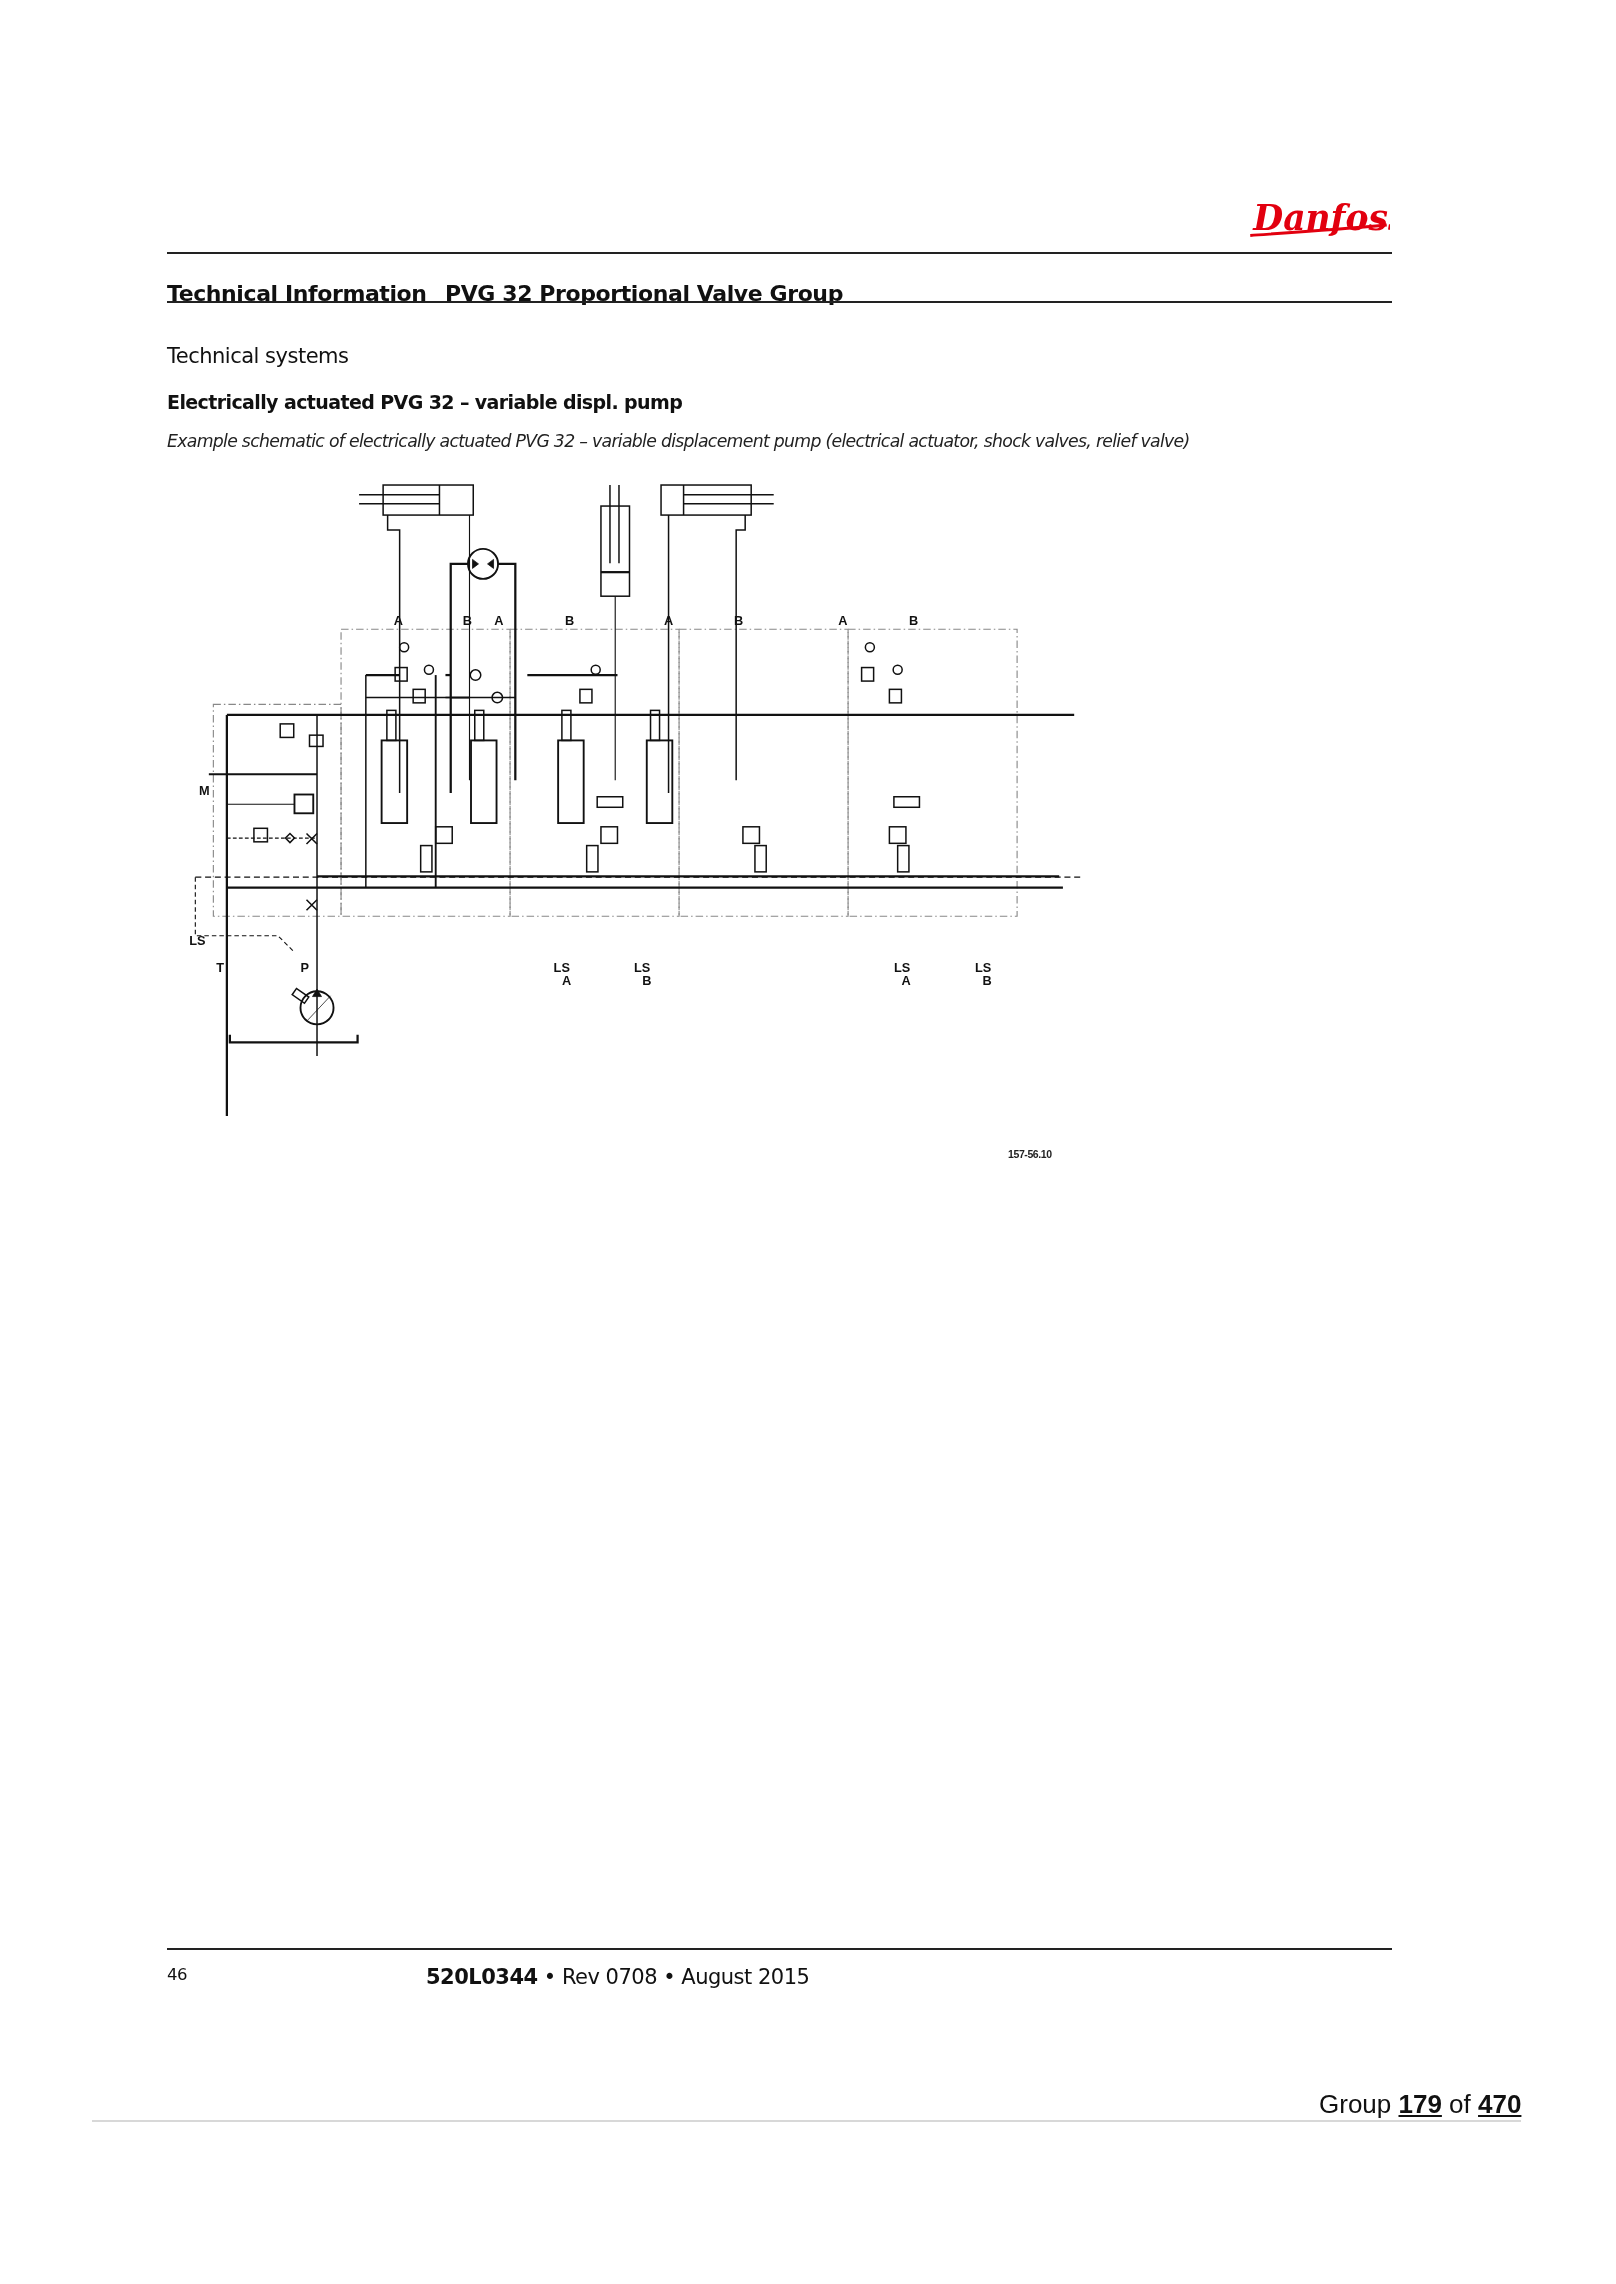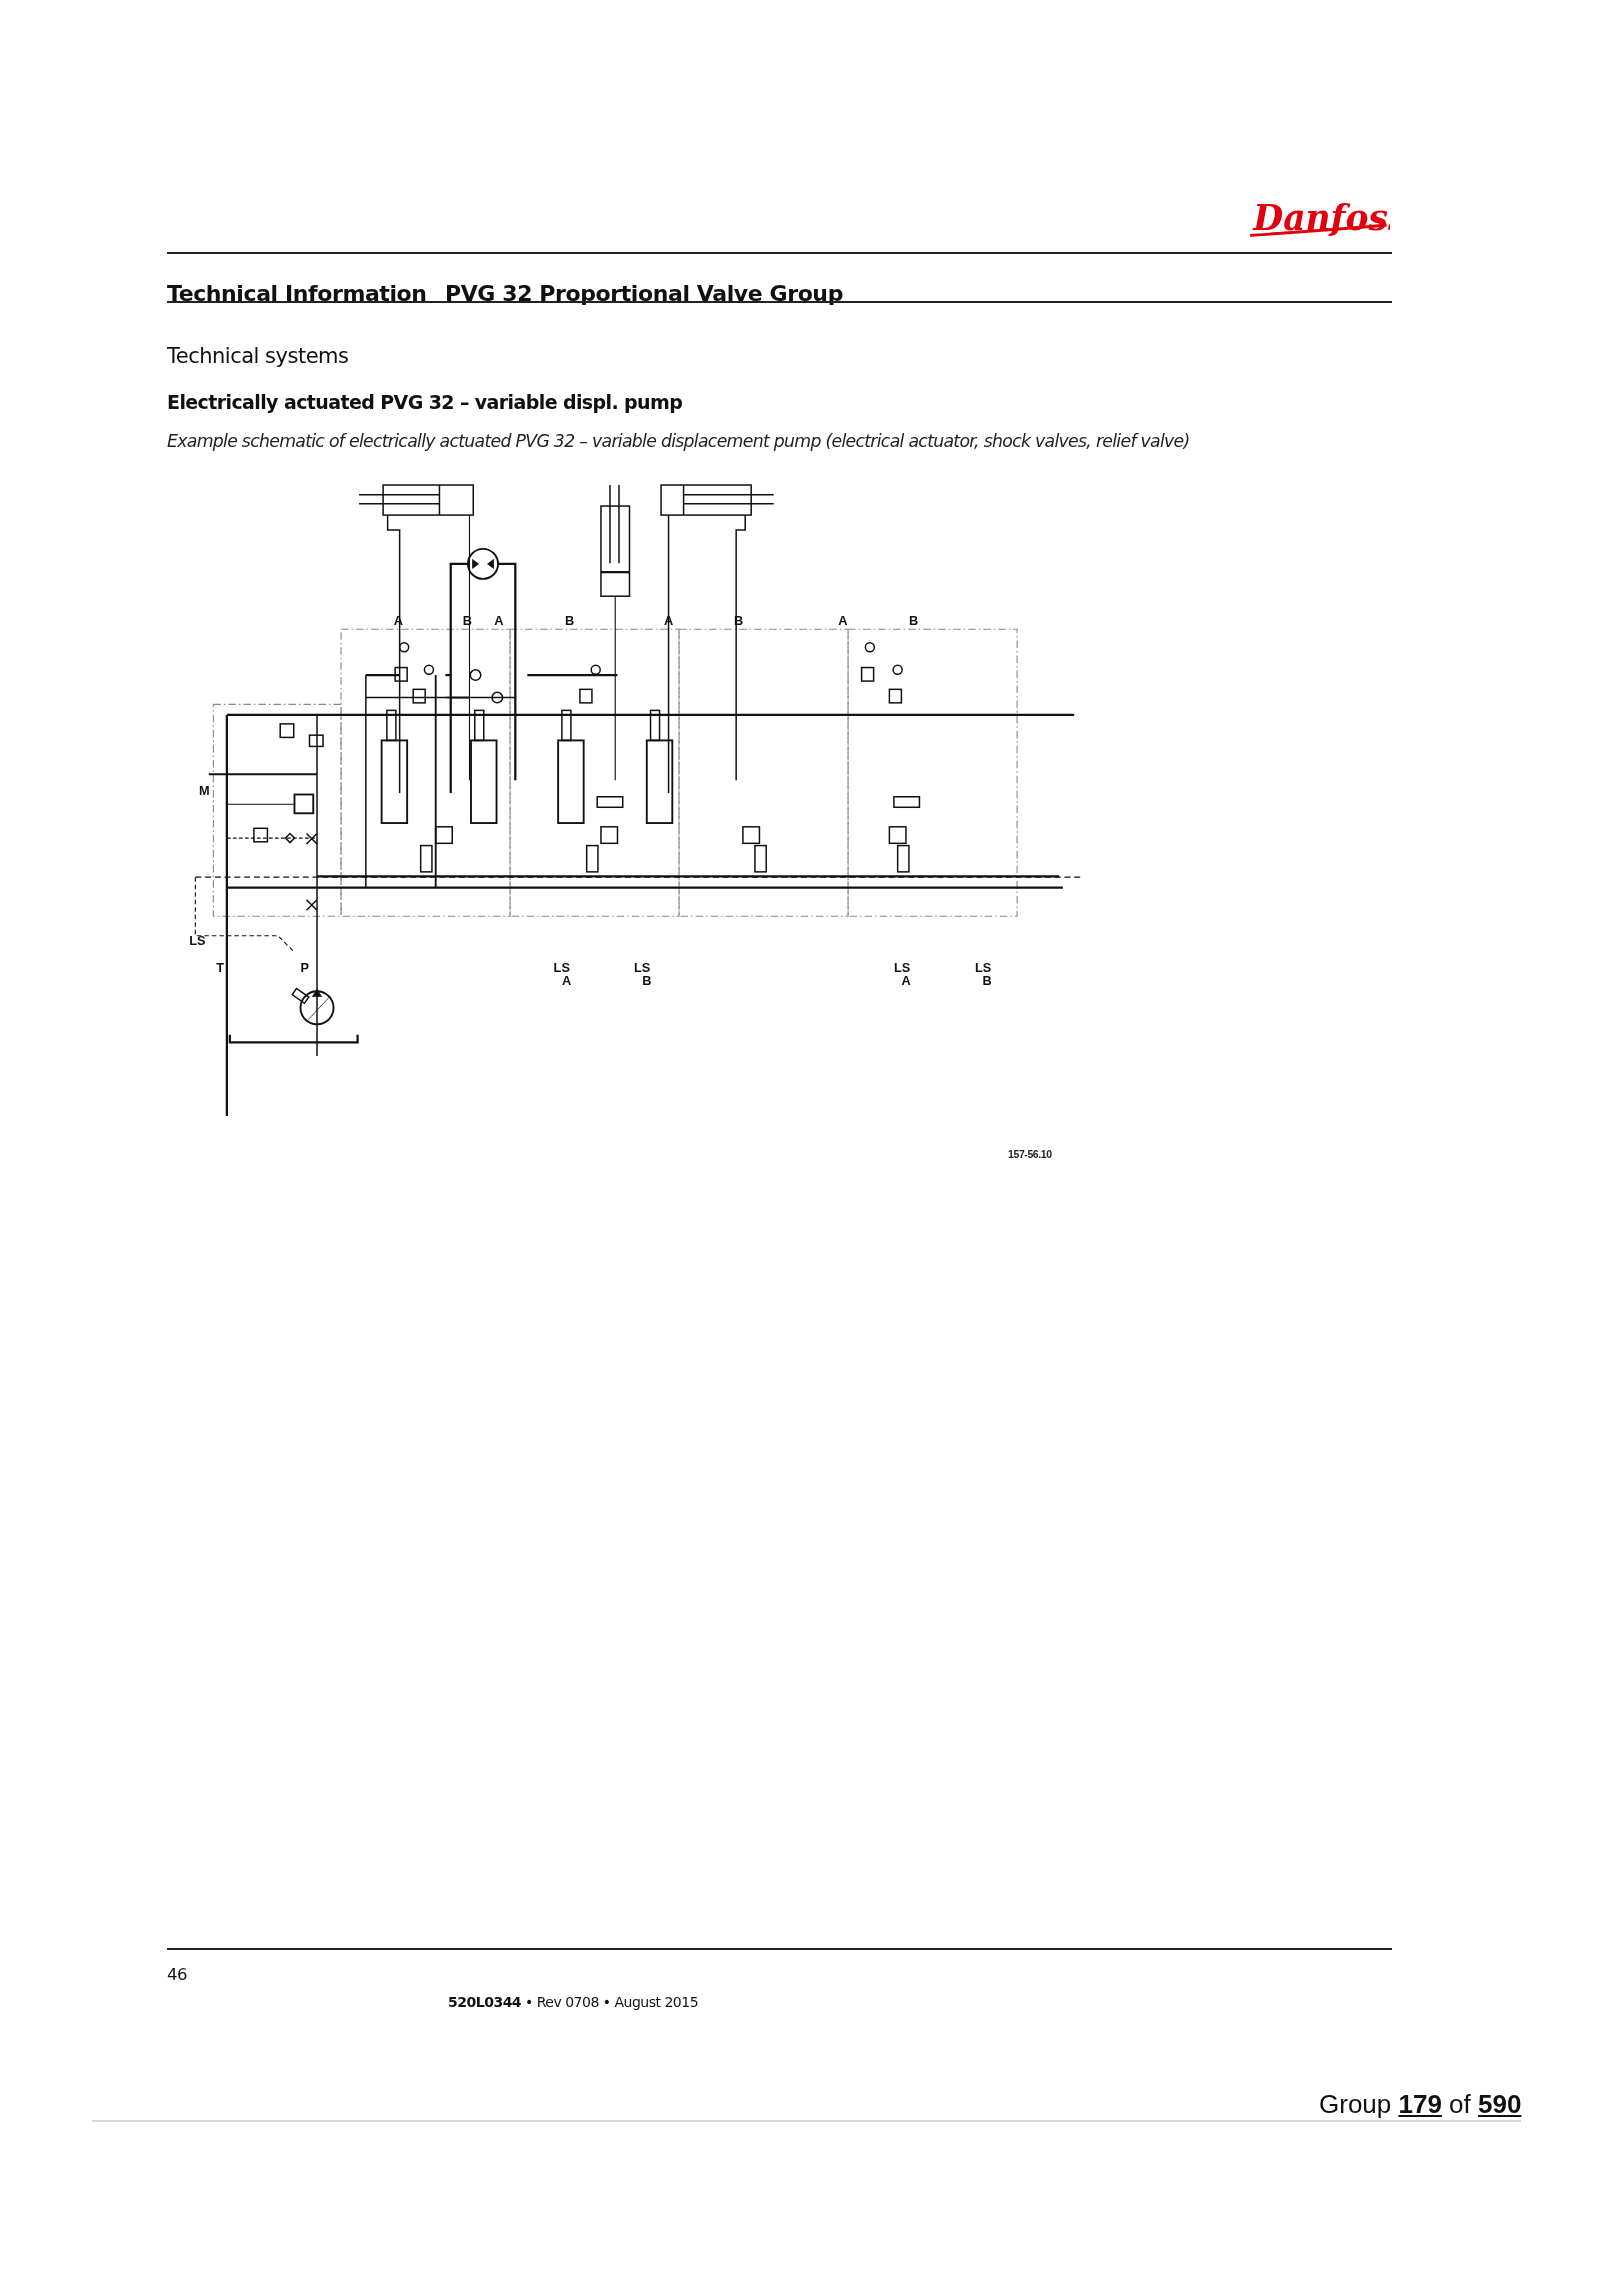--- a/index.html
+++ b/index.html
@@ -7,21 +7,21 @@
   .abs{position:absolute;}
   .logo{left:1247px;top:186px;width:143px;height:60px;}
   .rule{position:absolute;height:1.5px;background:#222;}
   .hdr-label{position:absolute;top:259px;font-family:"DejaVu Sans",sans-serif;font-weight:bold;font-size:22px;letter-spacing:-0.4px;margin-top:22px;}
   .sec-title{left:167px;top:344px;font-family:"DejaVu Sans",sans-serif;font-size:21px;letter-spacing:-0.5px;}
   .sub-title{left:167px;top:391px;font-family:"DejaVu Sans",sans-serif;font-weight:bold;font-size:19px;letter-spacing:-0.6px;}
   .caption{left:167px;top:431px;font-family:"DejaVu Sans",sans-serif;font-style:italic;font-size:17.3px;letter-spacing:-0.7px;color:#222;}
   .schematic{left:180px;top:470px;width:902px;height:646px;}
   .fig-id{left:1008px;top:1148px;font-size:10.5px;font-weight:bold;letter-spacing:-0.4px;color:#222;}
   .foot-page{left:167px;top:1965px;font-family:"DejaVu Sans",sans-serif;font-size:16.5px;letter-spacing:-0.4px;}
-  .foot-doc{left:448px;top:1965px;font-family:"DejaVu Sans",sans-serif;font-size:14px;letter-spacing:-0.5px;margin-top:29px;}
+  .foot-doc{left:426px;top:1965px;font-family:"DejaVu Sans",sans-serif;font-size:21px;letter-spacing:-0.5px;}
   .foot-doc b{font-weight:bold;}
   .viewer-rule{left:92px;top:2120px;width:1429px;height:2.3px;background:#d8d8d8;}
   .page-of{left:1319px;top:2089px;font-size:26px;color:#111;}
   .page-of b{font-weight:bold;text-decoration:underline;}
 </style>
 </head>
 <body>
 
 <div class="abs logo">
   <svg width="143" height="60" viewBox="0 0 190 80">
@@ -185,15 +185,15 @@
   </g>
 </svg>
 </div>
 
 <div class="abs fig-id">157-56.10</div>
 
 <div class="rule" style="left:167px;top:1948px;width:1225px;"></div>
 <div class="abs foot-page">46</div>
 <div class="abs foot-doc"><b>520L0344</b><span> • Rev 0708 • August 2015</span></div>
 
-<div class="abs page-of"><span>Group </span><b>179</b><span> of </span><b>590</b></div>
+<div class="abs page-of"><span>Group </span><b>179</b><span> of </span><b>470</b></div>
 <div class="abs viewer-rule"></div>
 
 
 </body></html>

